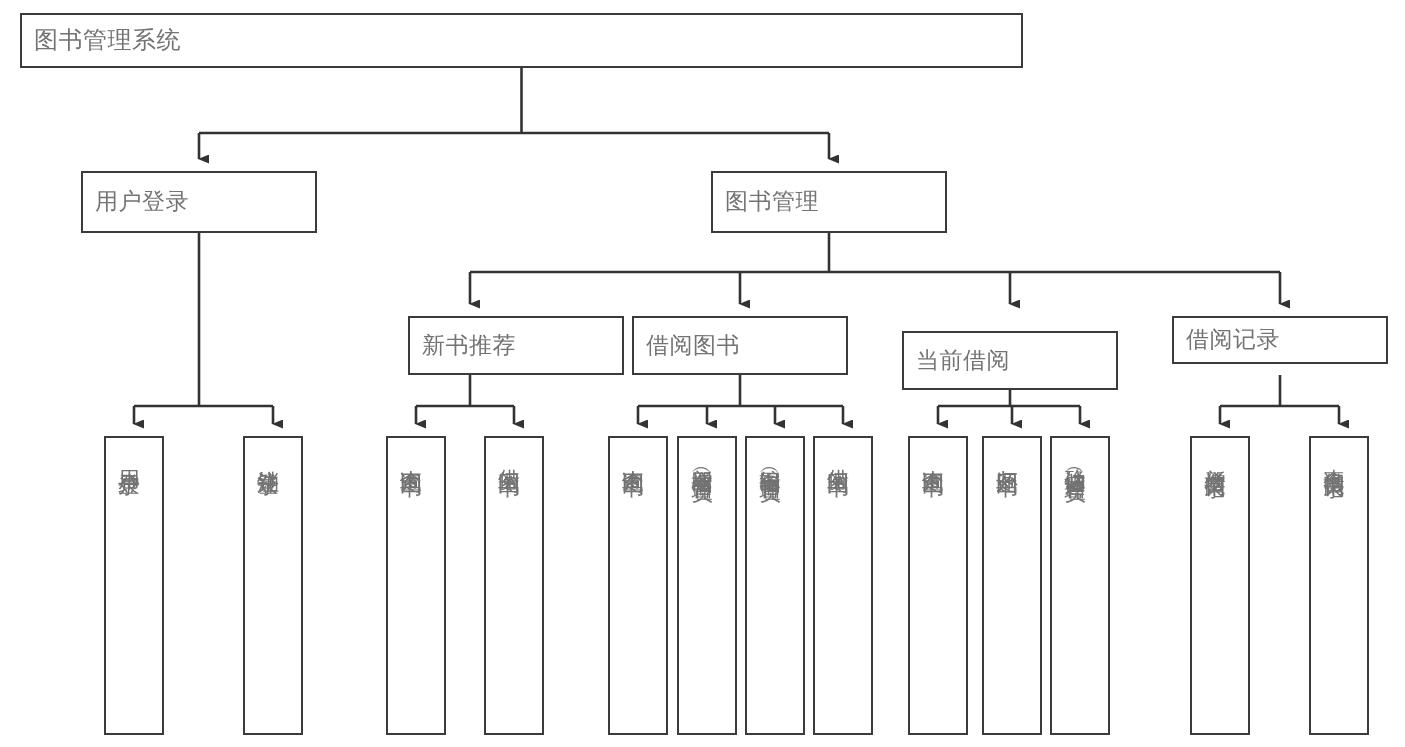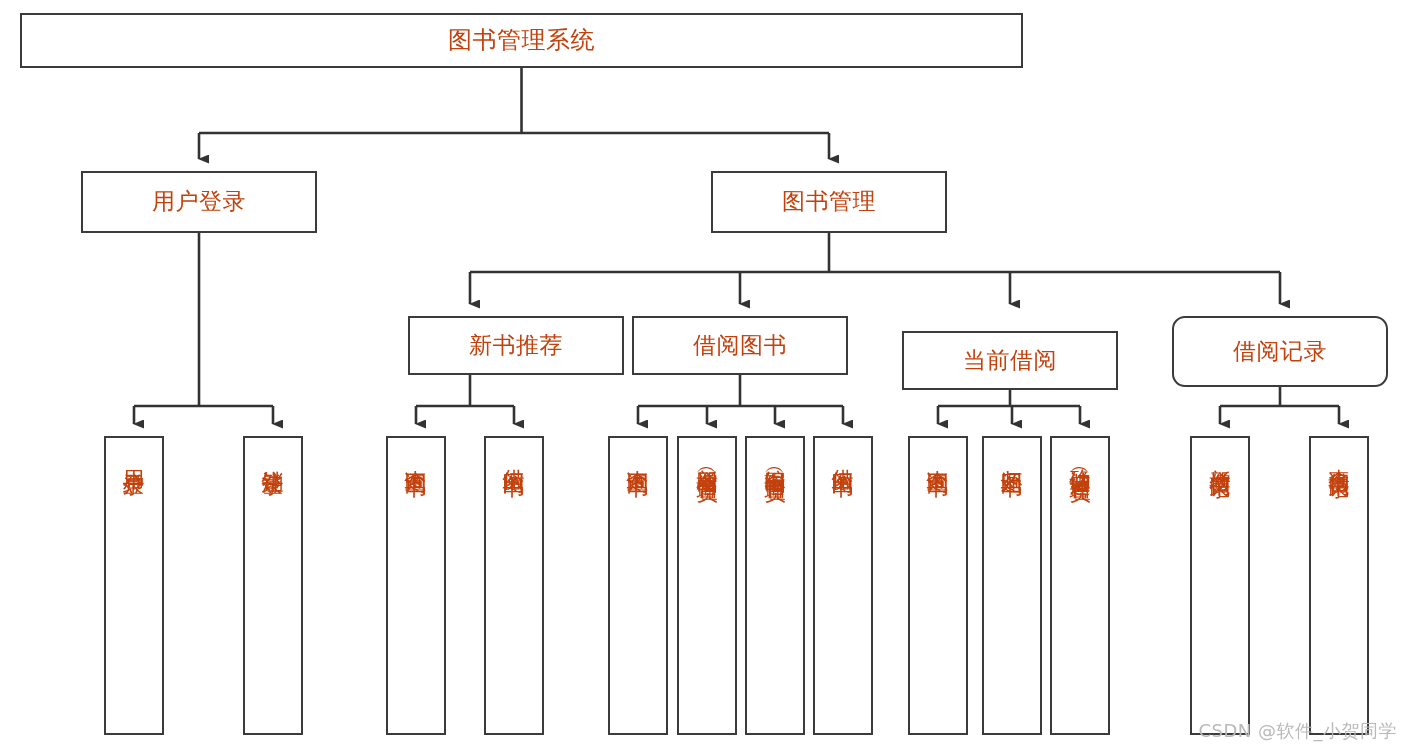--- a/index.html
+++ b/index.html
@@ -18,22 +18,22 @@
     background: #ffffff;
     overflow: hidden;
   }
   .node {
     position: absolute;
     box-sizing: border-box;
     background: #ffffff;
     border: 2px solid #3b3b3b;
     display: flex;
     align-items: center;
-    justify-content: center;
-    color: #c2410c;
+    color: #737373;
+    padding-left: 12px;
   }
   .node .label {
     display: block;
     text-align: center;
     line-height: 1.18;
     letter-spacing: 0.5px;
     white-space: nowrap;
   }
   
   .node.h .label {
@@ -137,21 +137,21 @@
       </div>
       <div class="node h" style="left: 362px; top: 316px; width: 216px; height: 59px; margin-left: 46px;">
         <span class="label">新书推荐</span>
       </div>
       <div class="node h" style="left: 632px; top: 316px; width: 216px; height: 59px;">
         <span class="label">借阅图书</span>
       </div>
       <div class="node h" style="left: 902px; top: 316px; width: 216px; height: 59px; margin-top: 15px;">
         <span class="label">当前借阅</span>
       </div>
-      <div class="node h" style="left: 1172px; top: 316px; width: 216px; height: 71px; border-radius: 13px;">
+      <div class="node h" style="left: 1172px; top: 316px; width: 216px; height: 48px;">
         <span class="label">借阅记录</span>
       </div>
       <div class="node v" style="left: 104px; top: 436px; width: 60px; height: 299px;">
         <span class="label">用户登录</span>
       </div>
       <div class="node v" style="left: 243px; top: 436px; width: 60px; height: 299px;">
         <span class="label">注销登录</span>
       </div>
       <div class="node v" style="left: 386px; top: 436px; width: 60px; height: 299px;">
         <span class="label">查询图书</span>
@@ -181,14 +181,13 @@
         <span class="label">确认归还（管理员）</span>
       </div>
       <div class="node v tall" style="left: 1190px; top: 436px; width: 60px; height: 299px;">
         <span class="label">新增借阅记录</span>
       </div>
       <div class="node v tall" style="left: 1309px; top: 436px; width: 60px; height: 299px;">
         <span class="label">查询借阅记录</span>
       </div>
     </div>
 
-  <div class="watermark">CSDN @软件_小贺同学</div>
 </div>
 
 </body></html>

